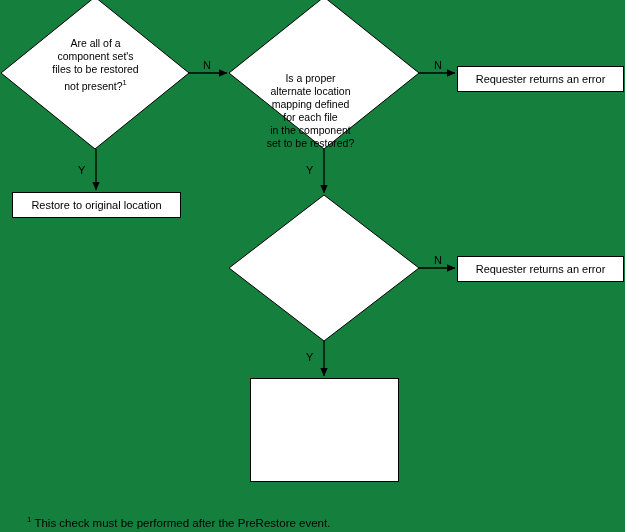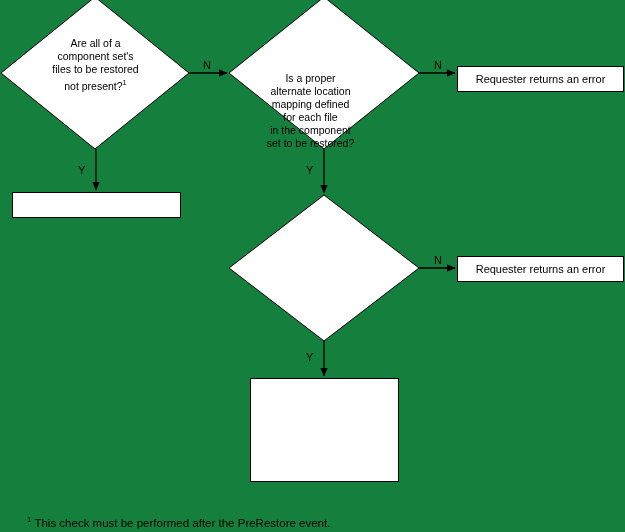--- a/index.html
+++ b/index.html
@@ -112,20 +112,21 @@
 not present?</span><span class="sup">1</span></div>
 
   <div class="shape-text" style="left:225px; top:37px; width:171px;margin-top:35px;"><span>Is a proper
 alternate location
 mapping defined
 for each file
 in the component
 set to be restored?</span></div>
 
 
+  <div class="box-text" style="left:13px; top:193px; width:167px; height:24px;">Restore to original location</div>
 
   <div class="box-text" style="left:458px; top:67px; width:165px; height:24px;">Requester returns an error</div>
 
   <div class="box-text" style="left:458px; top:257px; width:165px; height:24px;">Requester returns an error</div>
 
 
   <div class="edge-label" style="left:203px; top:60px;">N</div>
 
   <div class="edge-label" style="left:78px; top:165px;">Y</div>
 

